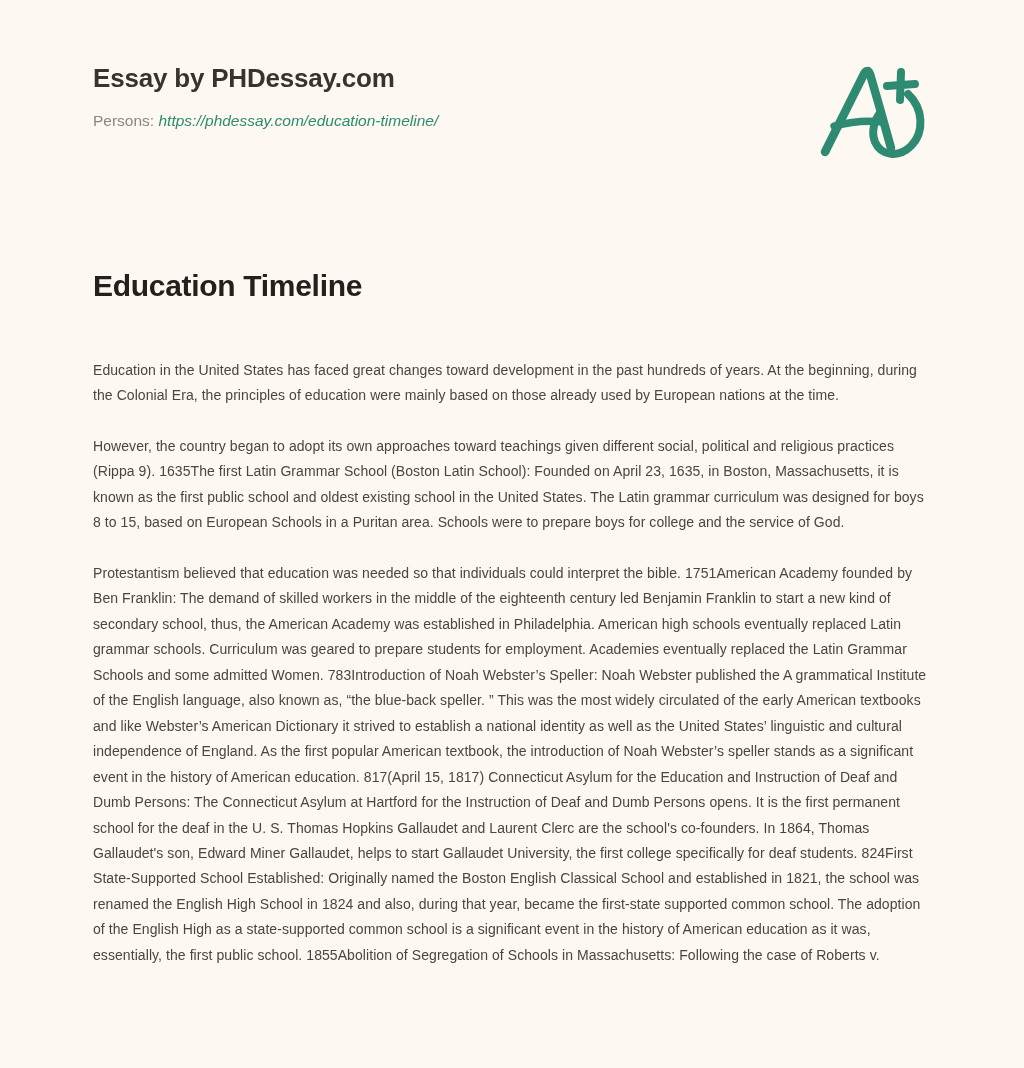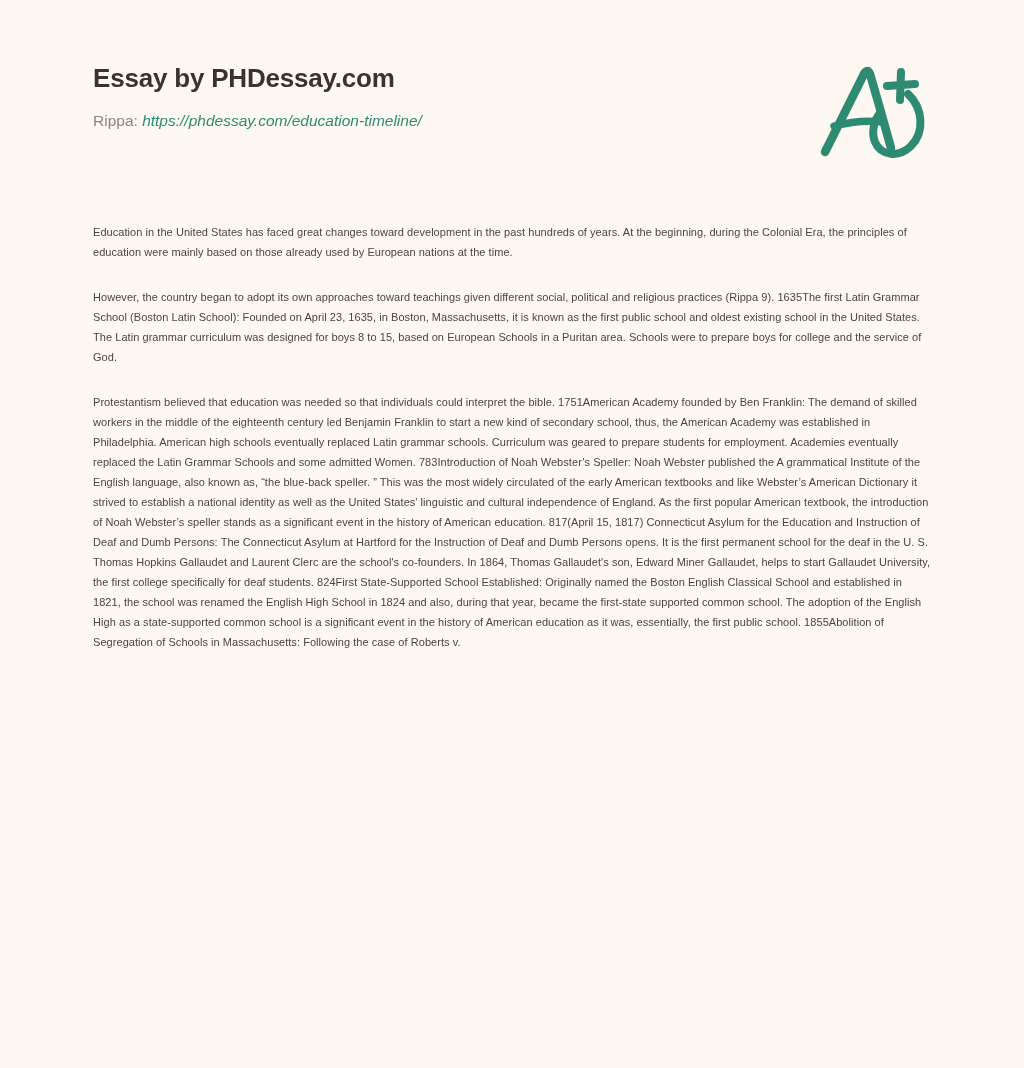--- a/index.html
+++ b/index.html
@@ -73,56 +73,57 @@
     color: #23201d;
     letter-spacing: -0.3px;
     line-height: 1.2;
   }
 
   
   .article {
     padding-top: 42px;
   }
   .article p {
-    margin: 0 0 25px 0;
-    font-size: 11px;
+    margin: 12px 0 25px 0;
+    font-size: 14px;
     line-height: 1.82;
     color: #4a4540;
     text-align: left;
     letter-spacing: 0.005em;
   }
   .article p:last-child {
     margin-bottom: 0;
   }
 </style>
 </head>
 <body>
 
 <div class="page">
 
   <div class="masthead">
     <div class="brand-line">Essay by PHDessay.com</div>
     <div class="source-line">
-      <span class="source-label">Rippa:</span>
+      <span class="source-label">Persons:</span>
       <a class="source-url" href="#">https://phdessay.com/education-timeline/</a>
     </div>
 
     <div class="logo">
       <svg viewBox="0 0 130 110" xmlns="http://www.w3.org/2000/svg" aria-hidden="true">
         <g fill="none" stroke="#2e8b72" stroke-linecap="round" stroke-linejoin="round">
           <path d="M14 96 C 26 72, 40 44, 52 20 C 54 15, 57 13, 59 18 C 66 42, 74 70, 80 92" stroke-width="8.5"></path>
           <path d="M23 70 C 38 66, 56 64, 72 66" stroke-width="7.5"></path>
           <path d="M76 30 L 104 28" stroke-width="8"></path>
           <path d="M90 16 L 89 44" stroke-width="8"></path>
           <path d="M97 38 C 112 52, 114 76, 100 90 C 88 102, 70 100, 64 86 C 60 76, 63 64, 70 56" stroke-width="8"></path>
         </g>
       </svg>
     </div>
   </div>
 
+  <h1 class="doc-title">Education Timeline</h1>
 
   <div class="article">
     <p>Education in the United States has faced great changes toward development in the past hundreds of years. At the beginning, during the Colonial Era, the principles of education were mainly based on those already used by European nations at the time.</p>
     <p>However, the country began to adopt its own approaches toward teachings given different social, political and religious practices (Rippa 9). 1635The first Latin Grammar School (Boston Latin School): Founded on April 23, 1635, in Boston, Massachusetts, it is known as the first public school and oldest existing school in the United States. The Latin grammar curriculum was designed for boys 8 to 15, based on European Schools in a Puritan area. Schools were to prepare boys for college and the service of God.</p>
     <p>Protestantism believed that education was needed so that individuals could interpret the bible. 1751American Academy founded by Ben Franklin: The demand of skilled workers in the middle of the eighteenth century led Benjamin Franklin to start a new kind of secondary school, thus, the American Academy was established in Philadelphia. American high schools eventually replaced Latin grammar schools. Curriculum was geared to prepare students for employment. Academies eventually replaced the Latin Grammar Schools and some admitted Women. 783Introduction of Noah Webster’s Speller: Noah Webster published the A grammatical Institute of the English language, also known as, “the blue-back speller. ” This was the most widely circulated of the early American textbooks and like Webster’s American Dictionary it strived to establish a national identity as well as the United States’ linguistic and cultural independence of England. As the first popular American textbook, the introduction of Noah Webster’s speller stands as a significant event in the history of American education. 817(April 15, 1817) Connecticut Asylum for the Education and Instruction of Deaf and Dumb Persons: The Connecticut Asylum at Hartford for the Instruction of Deaf and Dumb Persons opens. It is the first permanent school for the deaf in the U. S. Thomas Hopkins Gallaudet and Laurent Clerc are the school's co-founders. In 1864, Thomas Gallaudet's son, Edward Miner Gallaudet, helps to start Gallaudet University, the first college specifically for deaf students. 824First State-Supported School Established: Originally named the Boston English Classical School and established in 1821, the school was renamed the English High School in 1824 and also, during that year, became the first-state supported common school. The adoption of the English High as a state-supported common school is a significant event in the history of American education as it was, essentially, the first public school. 1855Abolition of Segregation of Schools in Massachusetts: Following the case of Roberts v.</p>
 
   </div>
 
 </div>
 

